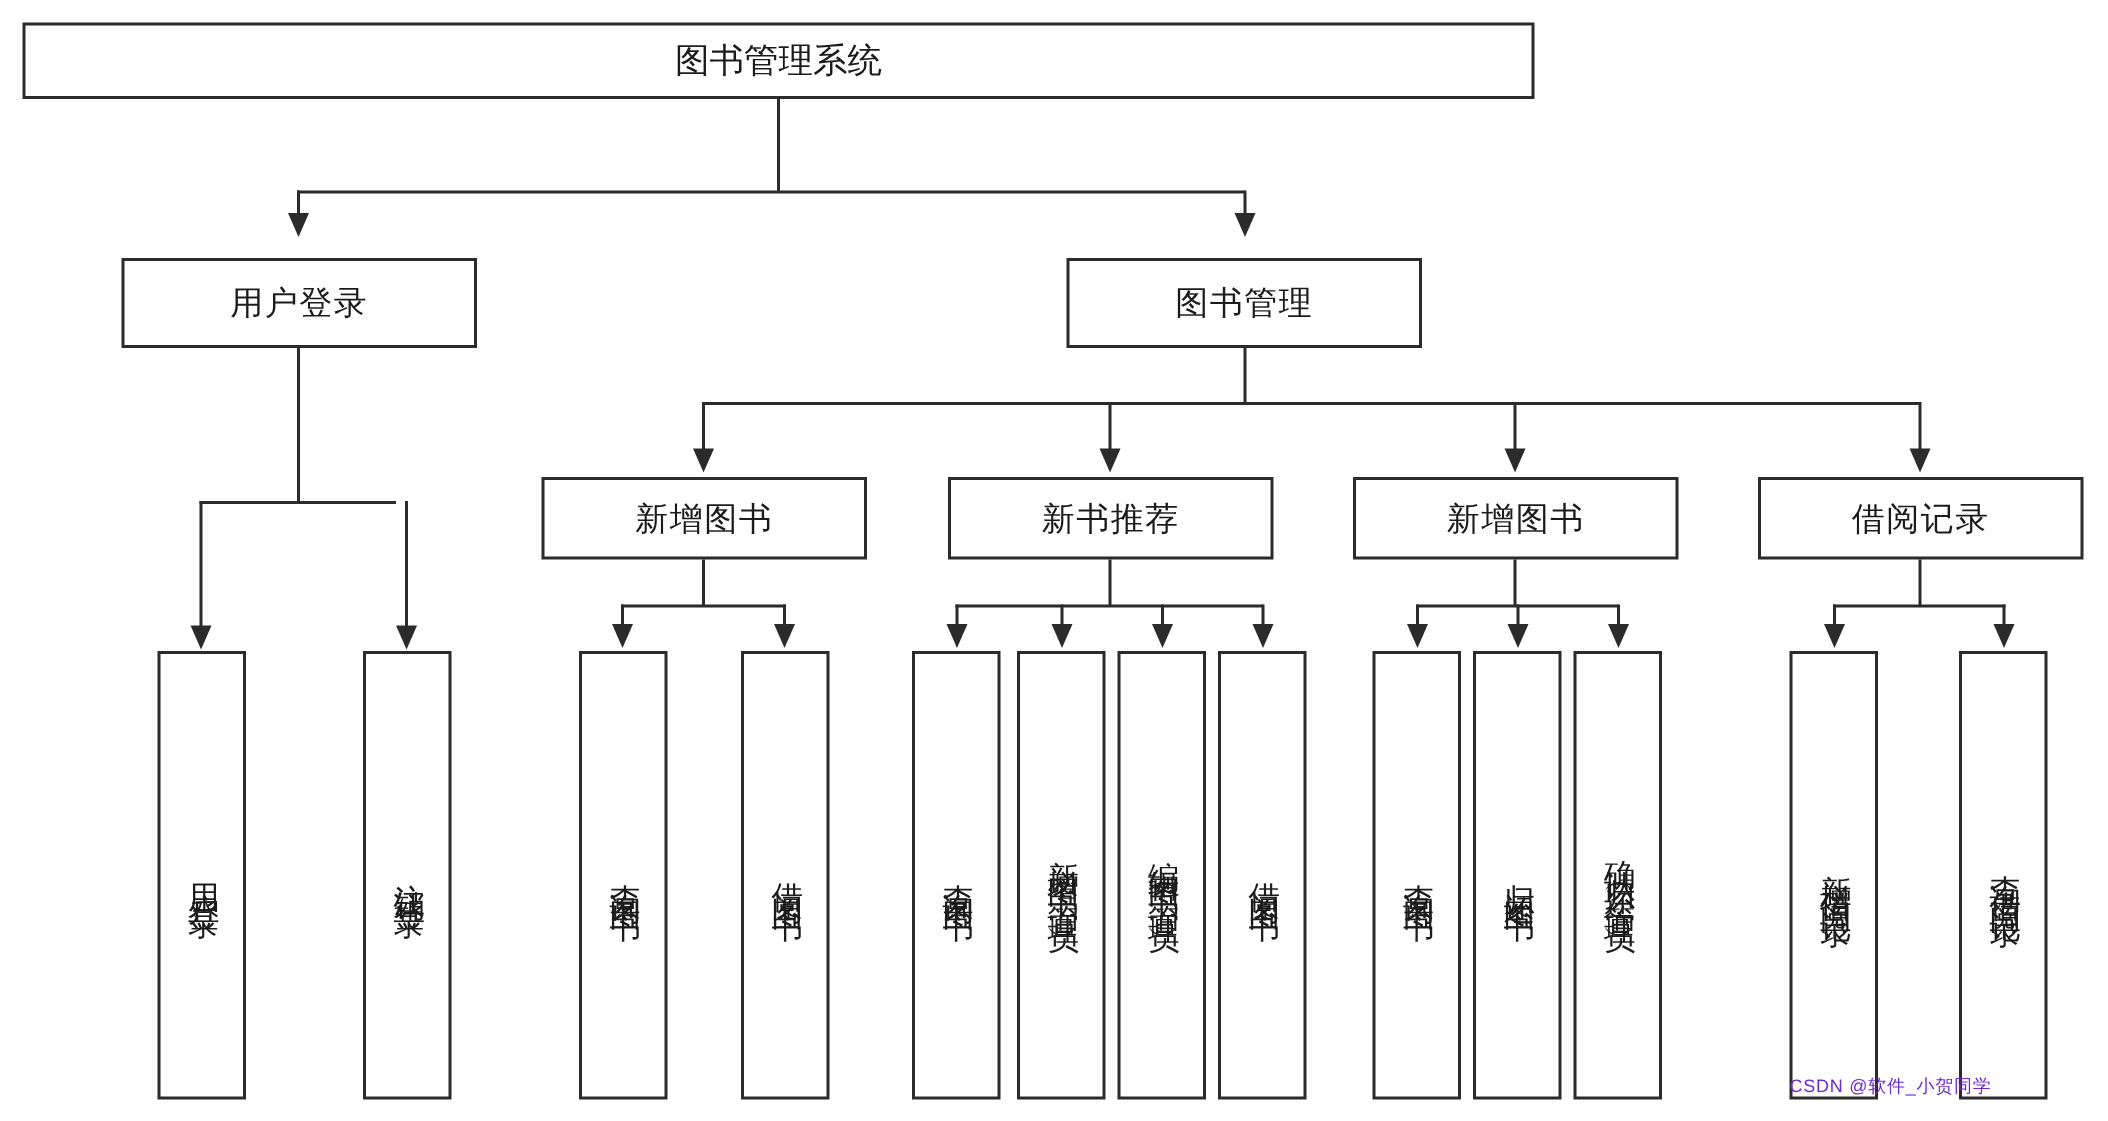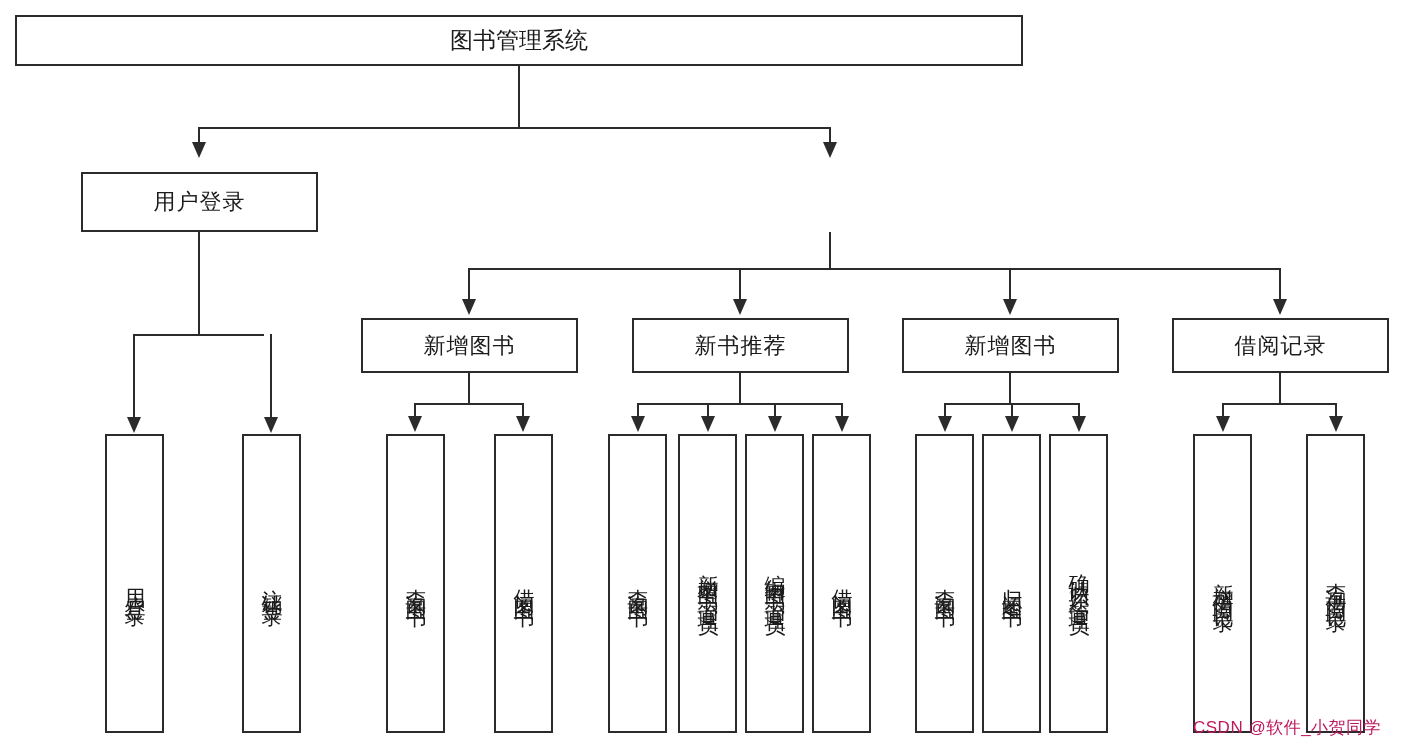--- a/index.html
+++ b/index.html
@@ -46,22 +46,22 @@
     position:absolute;
     width:0;height:0;
     border-left:7px solid transparent;
     border-right:7px solid transparent;
     border-top:16px solid #2b2b2b;
   }
 
   
   .watermark{
     position:absolute;
-    color:#be185d;
-    font-size:17px;
+    color:#6d28d9;
+    font-size:12px;
     white-space:nowrap;
     letter-spacing:0.5px;
   }
 </style>
 </head>
 <body>
 
 <div id="stage">
 
   <div class="box root" style="left:15px;top:15px;width:1008px;height:51px;">
@@ -74,20 +74,23 @@
 
   <div class="vline" style="left:198px;top:127px;height:16px;"></div>
   <div class="arrow" style="left:192px;top:142px;"></div>
   <div class="vline" style="left:829px;top:127px;height:16px;"></div>
   <div class="arrow" style="left:823px;top:142px;"></div>
 
   <div class="box horiz" style="left:81px;top:172px;width:237px;height:60px;">
     <span>用户登录</span>
   </div>
 
+  <div class="box horiz" style="left:711px;top:172px;width:237px;height:60px;">
+    <span>图书管理</span>
+  </div>
 
   <div class="vline" style="left:198px;top:232px;height:103px;"></div>
   <div class="hline" style="left:133px;top:334px;width:131px;"></div>
   <div class="vline" style="left:133px;top:334px;height:84px;"></div>
   <div class="arrow" style="left:127px;top:417px;"></div>
   <div class="vline" style="left:270px;top:334px;height:84px;"></div>
   <div class="arrow" style="left:264px;top:417px;"></div>
 
   <div class="vline" style="left:829px;top:232px;height:37px;"></div>
   <div class="hline" style="left:468px;top:268px;width:812px;"></div>

